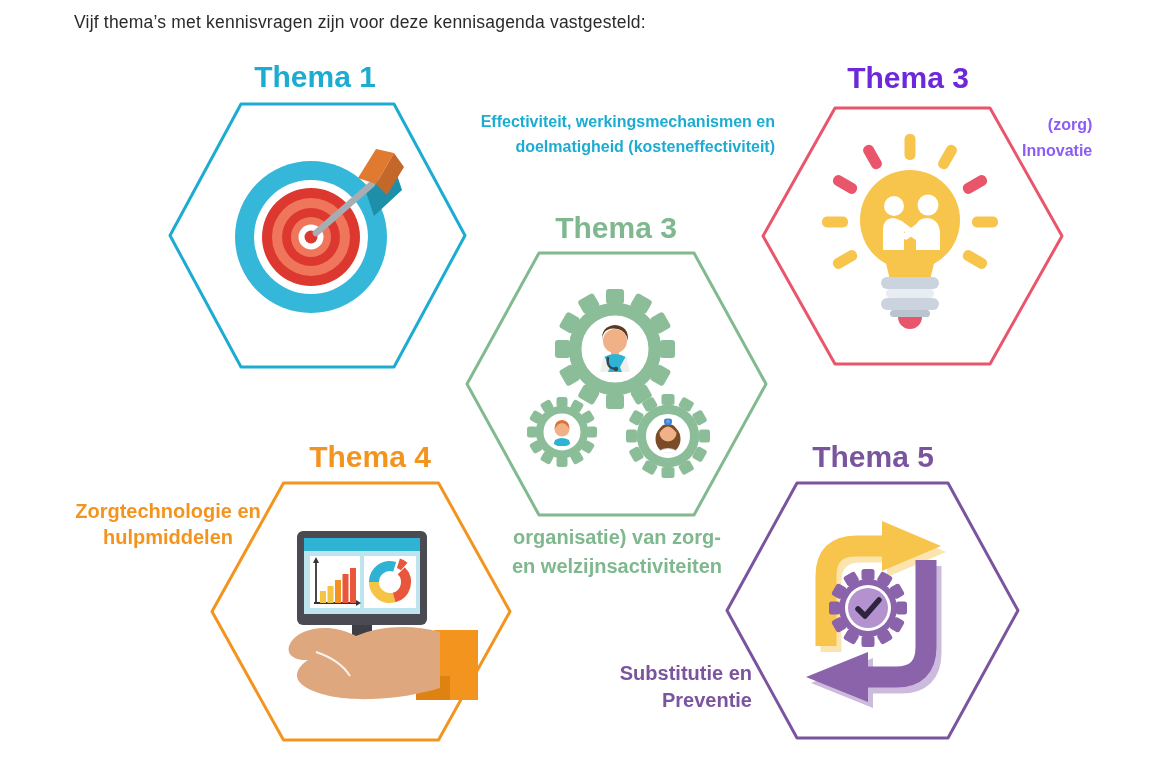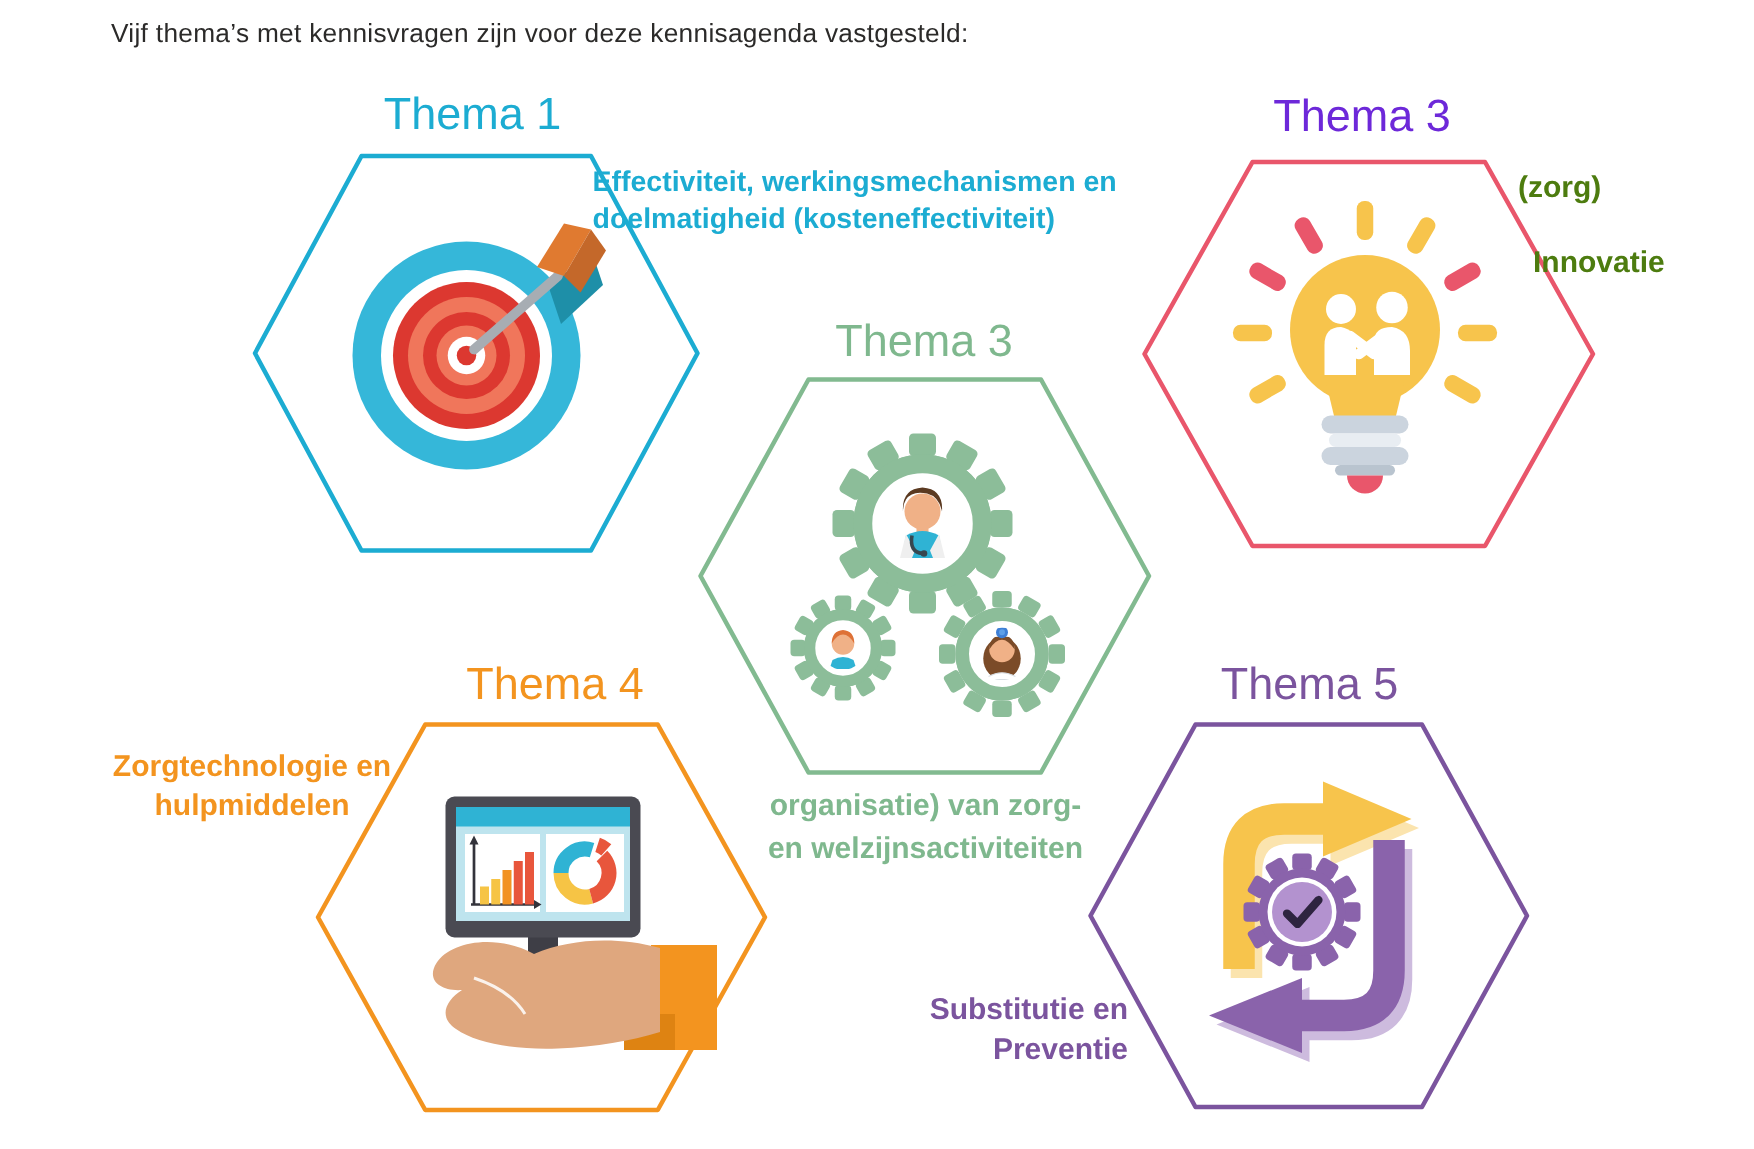--- a/index.html
+++ b/index.html
@@ -8,34 +8,34 @@
     width:1169px;height:766px;
     background:#ffffff;
     font-family:"Liberation Sans", sans-serif;
     overflow:hidden;
   }
   .page-title{
     position:absolute;left:74px;top:12px;
     font-size:17.5px;color:#2b2a29;letter-spacing:.2px;
   }
   .theme-label{
-    position:absolute;font-weight:normal;font-size:30px;
+    position:absolute;font-weight:bold;font-size:30px;
     text-align:center;width:240px;white-space:nowrap;
   }
   .tl1{left:195px;top:60px;color:#1cacd2;}
   .tl2{left:496px;top:211px;color:#7fb88e;}
   .tl3{left:788px;top:61px;color:#6d28d9;}
   .tl4{left:250px;top:440px;color:#f3941f;}
   .tl5{left:753px;top:440px;color:#7b549e;}
   .desc{position:absolute;font-weight:bold;}
   .desc div{white-space:nowrap;}
-  .d1{left:395px;top:109px;width:380px;text-align:left;color:#1cacd2;font-size:19px;line-height:25px;}
+  .d1{left:395px;top:109px;width:380px;text-align:right;color:#1cacd2;font-size:16px;line-height:25px;}
   .d2{left:467px;top:523px;width:300px;text-align:center;color:#7fb88e;font-size:20px;line-height:29px;}
-  .d3{left:1012px;top:112px;color:#4d7c0f;font-size:20px;line-height:26px;text-align:left;}
-  .d3 div:nth-child(2){padding-left:10px;margin-top:24px;}
+  .d3{left:1012px;top:112px;color:#8b5cf6;font-size:16px;line-height:26px;text-align:right;}
+  .d3 div:nth-child(2){padding-left:10px;}
   .d4{left:38px;top:498px;width:260px;text-align:center;color:#f3941f;font-size:20px;line-height:26px;}
   .d5{left:512px;top:660px;width:240px;text-align:right;color:#7b549e;font-size:20px;line-height:27px;}
   svg.art{position:absolute;left:0;top:0;}
 </style>
 </head>
 <body>
 
 <div class="canvas">
 
   <div class="page-title">Vijf thema’s met kennisvragen zijn voor deze kennisagenda vastgesteld:</div>

